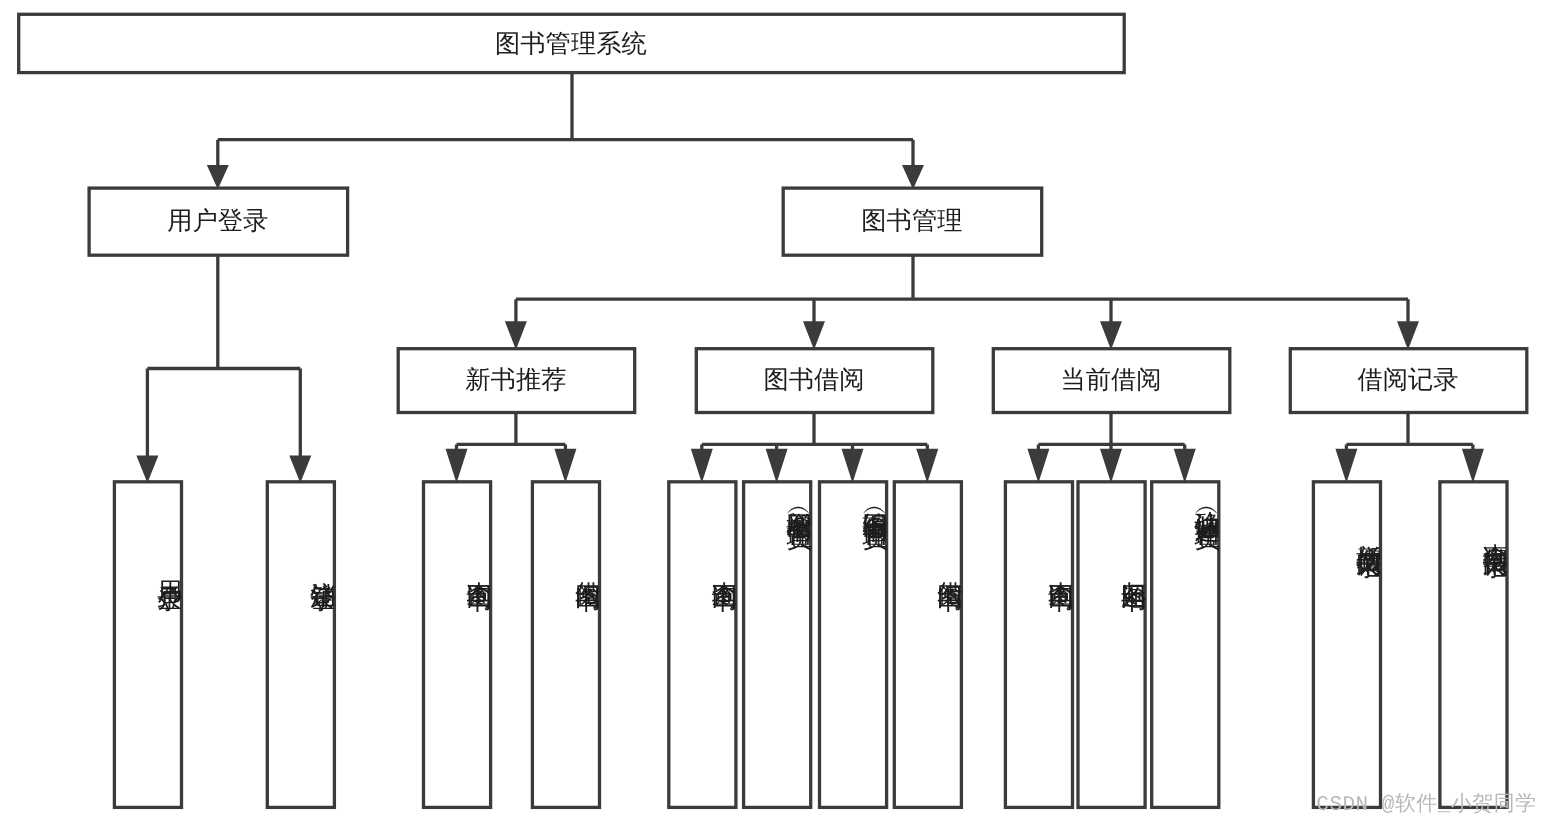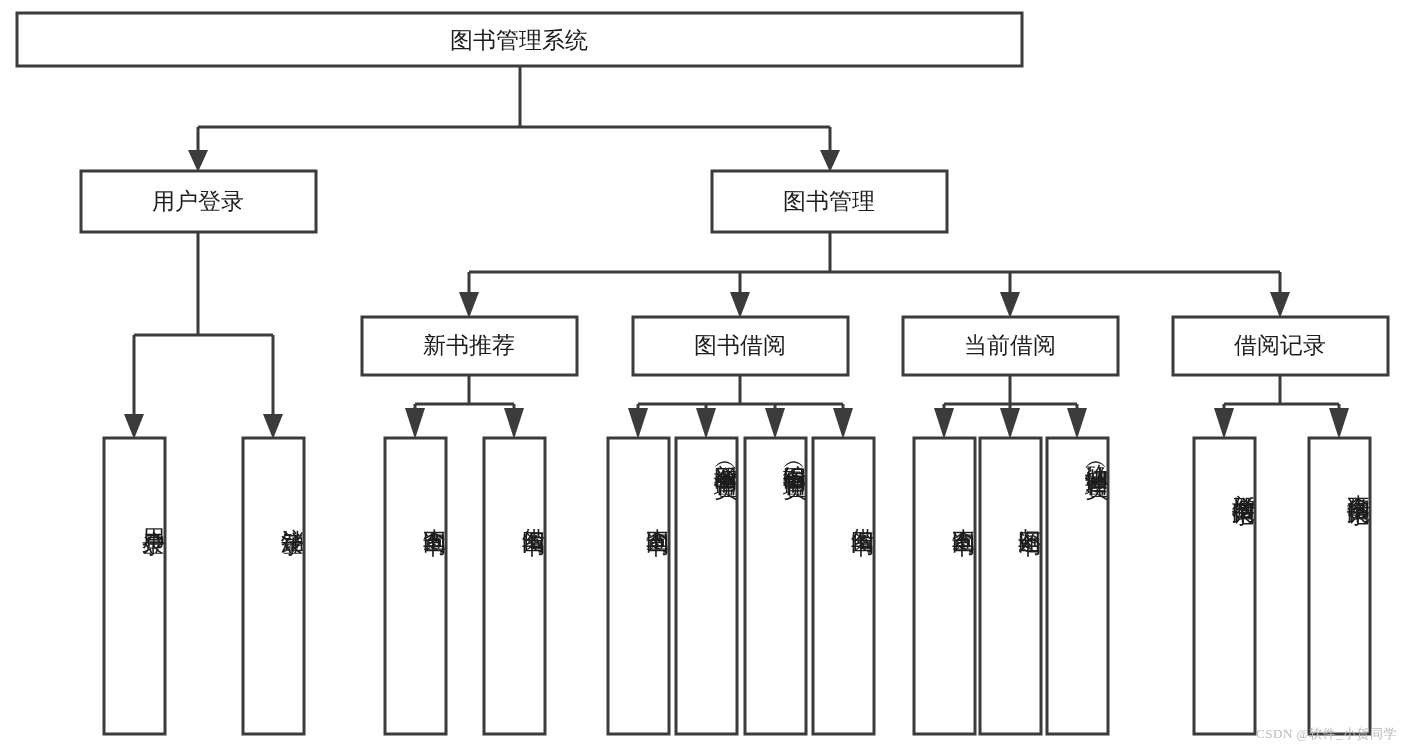--- a/index.html
+++ b/index.html
@@ -61,22 +61,22 @@
     color: #1d1d1d;
     line-height: 1;
     letter-spacing: 2px;
     white-space: nowrap;
     text-align: center;
   }
   .watermark {
     position: absolute;
     right: 8px;
     bottom: 4px;
-    font-family: Liberation Serif, serif;
-    font-size: 13px;
+    font-family: Liberation Mono, monospace;
+    font-size: 19px;
     color: #b8b8b8;
     white-space: nowrap;
     letter-spacing: 0.5px;
   }
 </style>
 </head>
 <body>
 
 <svg id="diagram" viewBox="0 0 1405 747">
 

